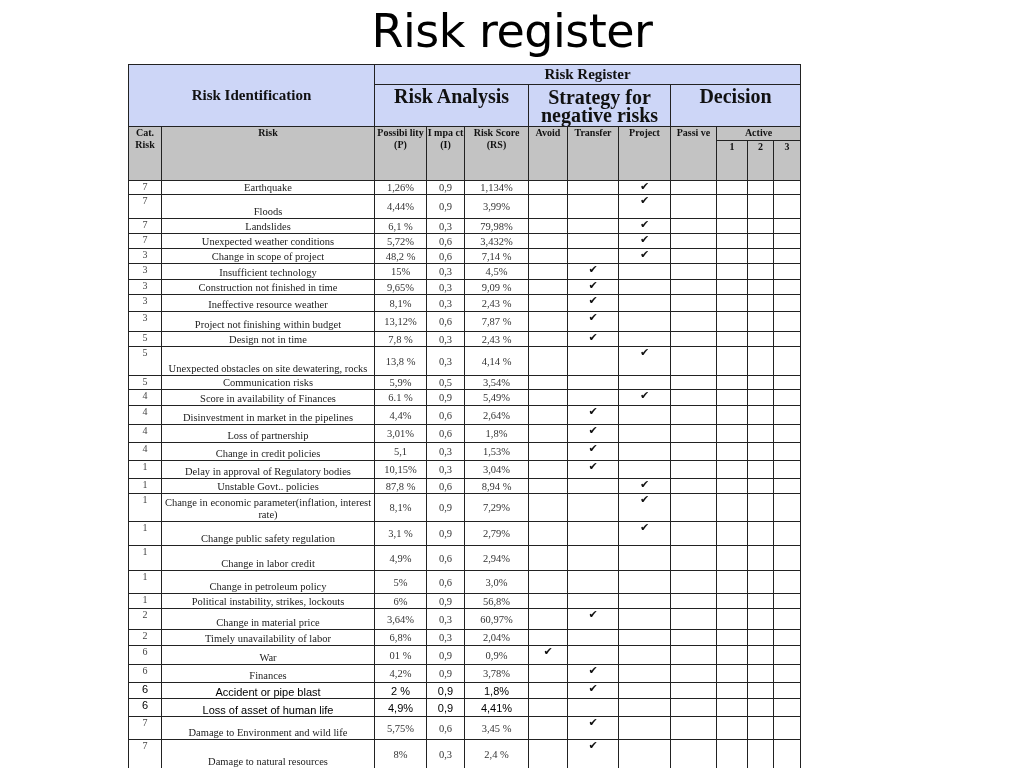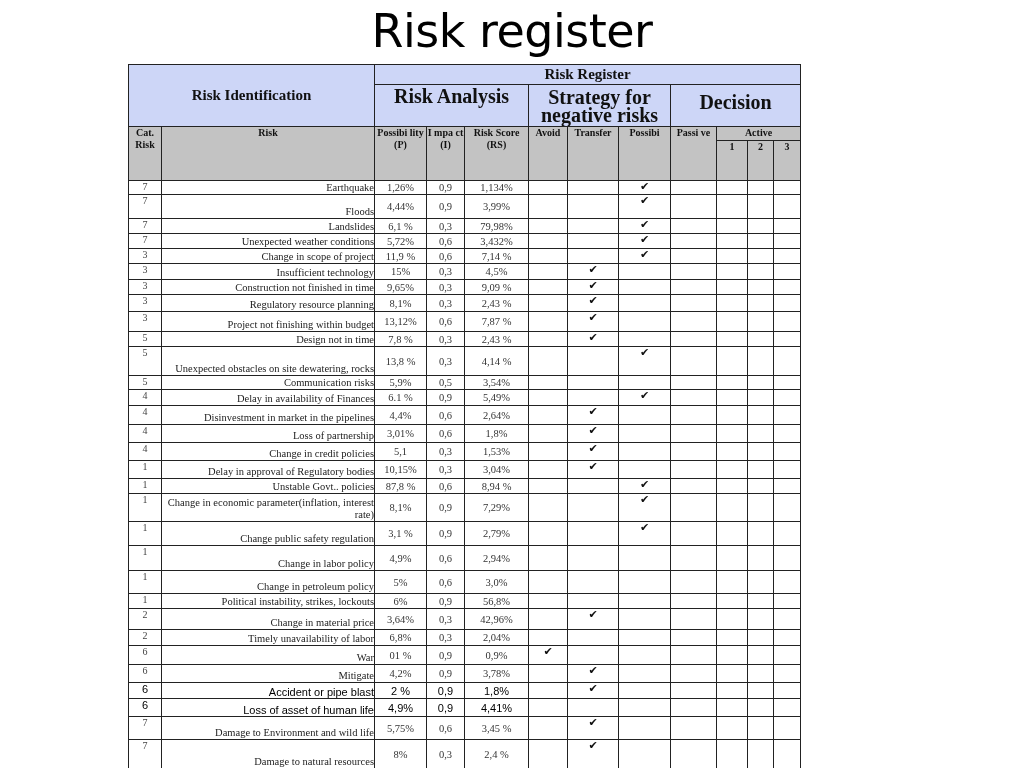--- a/index.html
+++ b/index.html
@@ -12,21 +12,21 @@
     position:absolute; left:128px; top:64px;
     border-collapse:collapse; table-layout:fixed;
     font-family:"Liberation Serif", serif; color:#111;
   }
   table.reg td, table.reg th { border:1.5px solid #222; padding:0; overflow:hidden; }
   .h-blue { background:#cdd6f7; font-weight:bold; text-align:center; }
   .h-grey { background:#c3c3c3; font-weight:bold; font-size:10px; text-align:center; vertical-align:top; line-height:12px; padding-top:1px; }
   .h1 { font-size:15px; }
   .h2 { font-size:20px; line-height:18px; }
   td.cat { font-size:10px; text-align:center; vertical-align:top; color:#444; }
-  td.risk { font-size:10.5px; text-align:right; padding-left:8px; vertical-align:bottom; line-height:12px; color:#222; }
+  td.risk { font-size:10.5px; text-align:center; padding-left:8px; vertical-align:bottom; line-height:12px; color:#222; }
   td.num { font-size:10.5px; text-align:center; vertical-align:middle; color:#333; }
   td.chk { font-size:11px; text-align:center; vertical-align:top; line-height:11px; }
   tr.sans td.risk, tr.sans td.num, tr.sans td.cat { font-family:"Liberation Sans", sans-serif; font-size:11px; color:#000; }
 </style>
 </head>
 <body>
 
 <div class="slide-title">Risk register</div>
 
 <table class="reg">
@@ -45,31 +45,31 @@
       <col style="width:27px">
   </colgroup>
   <thead>
     <tr style="height:20px">
       <th class="h-blue h1" colspan="2" rowspan="2">Risk Identification</th>
       <th class="h-blue h1" colspan="10">Risk Register</th>
     </tr>
     <tr style="height:42px">
       <th class="h-blue h2" colspan="3" style="vertical-align:top;padding-top:2px">Risk Analysis</th>
       <th class="h-blue h2" colspan="3">Strategy for negative risks</th>
-      <th class="h-blue h2" colspan="4" style="vertical-align:top;padding-top:8px">Decision</th>
+      <th class="h-blue h2" colspan="4" style="vertical-align:top;padding-top:2px">Decision</th>
     </tr>
     <tr style="height:14px">
       <th class="h-grey" rowspan="2">Cat. Risk</th>
       <th class="h-grey" rowspan="2">Risk</th>
       <th class="h-grey" rowspan="2">Possibi lity (P)</th>
       <th class="h-grey" rowspan="2">I mpa ct (I)</th>
       <th class="h-grey" rowspan="2">Risk Score (RS)</th>
       <th class="h-grey" rowspan="2">Avoid</th>
       <th class="h-grey" rowspan="2">Transfer</th>
-      <th class="h-grey" rowspan="2">Possibi</th>
+      <th class="h-grey" rowspan="2">Project</th>
       <th class="h-grey" rowspan="2">Passi ve</th>
       <th class="h-grey" colspan="3">Active</th>
     </tr>
     <tr style="height:40px">
       <th class="h-grey">1</th>
       <th class="h-grey">2</th>
       <th class="h-grey">3</th>
     </tr>
   </thead>
   <tbody id="reg-body">
@@ -125,21 +125,21 @@
         <td class="chk"></td>
         <td class="chk"><span>✔</span></td>
         <td class="chk"></td>
         <td class="chk"></td>
         <td class="chk"></td>
         <td class="chk"></td>
       </tr>
       <tr style="height: 15px;">
         <td class="cat">3</td>
         <td class="risk">Change in scope of project</td>
-        <td class="num">11,9 %</td>
+        <td class="num">48,2 %</td>
         <td class="num">0,6</td>
         <td class="num">7,14 %</td>
         <td class="chk"></td>
         <td class="chk"></td>
         <td class="chk"><span>✔</span></td>
         <td class="chk"></td>
         <td class="chk"></td>
         <td class="chk"></td>
         <td class="chk"></td>
       </tr>
@@ -166,21 +166,21 @@
         <td class="chk"></td>
         <td class="chk"><span>✔</span></td>
         <td class="chk"></td>
         <td class="chk"></td>
         <td class="chk"></td>
         <td class="chk"></td>
         <td class="chk"></td>
       </tr>
       <tr style="height: 17px;">
         <td class="cat">3</td>
-        <td class="risk">Regulatory resource planning</td>
+        <td class="risk">Ineffective resource weather</td>
         <td class="num">8,1%</td>
         <td class="num">0,3</td>
         <td class="num">2,43 %</td>
         <td class="chk"></td>
         <td class="chk"><span>✔</span></td>
         <td class="chk"></td>
         <td class="chk"></td>
         <td class="chk"></td>
         <td class="chk"></td>
         <td class="chk"></td>
@@ -236,21 +236,21 @@
         <td class="chk"></td>
         <td class="chk"></td>
         <td class="chk"></td>
         <td class="chk"></td>
         <td class="chk"></td>
         <td class="chk"></td>
         <td class="chk"></td>
       </tr>
       <tr style="height: 16px;">
         <td class="cat">4</td>
-        <td class="risk">Delay in availability of Finances</td>
+        <td class="risk">Score in availability of Finances</td>
         <td class="num">6.1 %</td>
         <td class="num">0,9</td>
         <td class="num">5,49%</td>
         <td class="chk"></td>
         <td class="chk"></td>
         <td class="chk"><span>✔</span></td>
         <td class="chk"></td>
         <td class="chk"></td>
         <td class="chk"></td>
         <td class="chk"></td>
@@ -348,21 +348,21 @@
         <td class="chk"></td>
         <td class="chk"></td>
         <td class="chk"><span>✔</span></td>
         <td class="chk"></td>
         <td class="chk"></td>
         <td class="chk"></td>
         <td class="chk"></td>
       </tr>
       <tr style="height: 25px;">
         <td class="cat">1</td>
-        <td class="risk">Change in labor policy</td>
+        <td class="risk">Change in labor credit</td>
         <td class="num">4,9%</td>
         <td class="num">0,6</td>
         <td class="num">2,94%</td>
         <td class="chk"></td>
         <td class="chk"></td>
         <td class="chk"></td>
         <td class="chk"></td>
         <td class="chk"></td>
         <td class="chk"></td>
         <td class="chk"></td>
@@ -393,21 +393,21 @@
         <td class="chk"></td>
         <td class="chk"></td>
         <td class="chk"></td>
         <td class="chk"></td>
       </tr>
       <tr style="height: 21px;">
         <td class="cat">2</td>
         <td class="risk">Change in material price</td>
         <td class="num">3,64%</td>
         <td class="num">0,3</td>
-        <td class="num">42,96%</td>
+        <td class="num">60,97%</td>
         <td class="chk"></td>
         <td class="chk"><span>✔</span></td>
         <td class="chk"></td>
         <td class="chk"></td>
         <td class="chk"></td>
         <td class="chk"></td>
         <td class="chk"></td>
       </tr>
       <tr style="height: 16px;">
         <td class="cat">2</td>
@@ -432,21 +432,21 @@
         <td class="chk"><span>✔</span></td>
         <td class="chk"></td>
         <td class="chk"></td>
         <td class="chk"></td>
         <td class="chk"></td>
         <td class="chk"></td>
         <td class="chk"></td>
       </tr>
       <tr style="height: 18px;">
         <td class="cat">6</td>
-        <td class="risk">Mitigate</td>
+        <td class="risk">Finances</td>
         <td class="num">4,2%</td>
         <td class="num">0,9</td>
         <td class="num">3,78%</td>
         <td class="chk"></td>
         <td class="chk"><span>✔</span></td>
         <td class="chk"></td>
         <td class="chk"></td>
         <td class="chk"></td>
         <td class="chk"></td>
         <td class="chk"></td>

